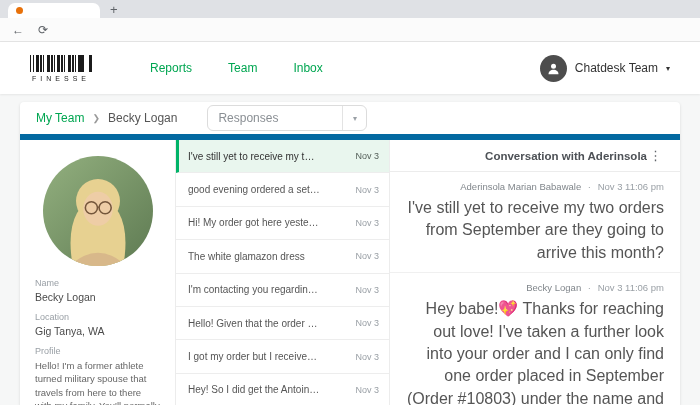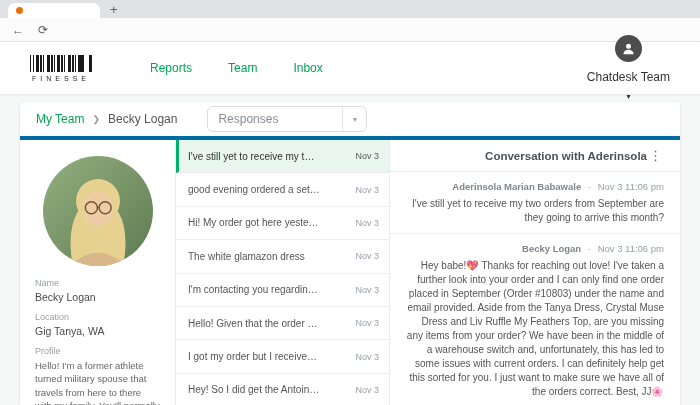--- a/index.html
+++ b/index.html
@@ -18,32 +18,32 @@
 
   
   .app-header { height:52px; background:#fff; display:flex; align-items:center;
                 padding:0 30px; box-shadow:0 1px 2px rgba(0,0,0,.07); position:relative; z-index:2; }
   .logo { display:flex; flex-direction:column; align-items:center; margin-right:58px; }
   .barcode { width:62px; height:17px;
     background:repeating-linear-gradient(90deg,#1b1b1b 0 1.5px,#fff 1.5px 3px,#1b1b1b 3px 4px,#fff 4px 6.5px,#1b1b1b 6.5px 9.5px,#fff 9.5px 10.5px); }
   .logo-text { font-size:7px; letter-spacing:4px; color:#222; margin-top:3px; }
   .nav { display:flex; gap:36px;text-align:center; }
   .nav-link { color:#00a651; font-size:12px; cursor:pointer; }
-  .account { margin-left:auto; display:flex; align-items:center; gap:8px; cursor:pointer;flex-direction:column; }
+  .account { margin-left:auto; display:flex; align-items:center; gap:8px; cursor:pointer; }
   .avatar { width:27px; height:27px; border-radius:50%; background:#4d4d4d;
             display:flex; align-items:center; justify-content:center; }
   .account-name { font-size:12px; color:#333; }
   .caret { font-size:8px; color:#333; }
 
   
   .content { height:311px; background:#f6f7f7; padding:8px 20px 0; }
   .card { background:#fff; height:100%; border-radius:4px 4px 0 0;
           box-shadow:0 1px 3px rgba(0,0,0,.13); display:flex; flex-direction:column; }
   .card-header { height:38px; flex:0 0 38px; display:flex; align-items:center;
-                 padding:0 16px; border-bottom:4px solid #0369a1; }
+                 padding:0 16px; border-bottom:6px solid #0369a1; }
   .bc-parent { color:#00a651; font-size:12px; cursor:pointer; }
   .bc-sep { color:#999; font-size:9px; margin:0 8px; }
   .bc-current { color:#555; font-size:12px; }
   .select { margin-left:30px; width:160px; height:26px; border:1px solid #dcdcdc; border-radius:6px;
             display:flex; align-items:center; font-size:12px; color:#8a8f94; cursor:pointer; background:#fff; }
   .select-label { flex:1; padding-left:10px; }
   .select-caret { width:24px; align-self:stretch; border-left:1px solid #e3e3e3;
                   display:flex; align-items:center; justify-content:center; color:#9aa0a6; font-size:8px; }
 
   .columns { flex:1; display:flex; min-height:0; }
@@ -70,23 +70,23 @@
 
   
   .col-convo { flex:1; display:flex; flex-direction:column; overflow:hidden;text-align:right; }
   .convo-header { flex:0 0 32px; display:flex; align-items:center; padding:0 16px;
                   border-bottom:1px solid #ececec; }
   .convo-title { flex:1; font-size:11.5px; font-weight:bold; color:#4d5156; }
   .kebab { color:#5f6368; font-size:13px; cursor:pointer; padding:0 2px; }
   .entry { padding:9px 16px 8px; }
   .entry + .entry { border-top:1px solid #f0f0f0; }
   .entry-meta { font-size:9.5px; color:#9aa0a6; margin-bottom:5px; }
-  .entry-sender { color:#80868b; font-weight:bold; }
+  .entry-sender { color:#80868b; font-weight:normal; }
   .entry-dot { margin:0 4px; }
-  .entry-body { font-size:10px; color:#555; line-height:1.4; }
+  .entry-body { font-size:16px; color:#555; line-height:1.4; }
 </style>
 </head>
 <body>
 
 <div>
   <div class="tabstrip">
     <div class="tab">
       <span class="tab-favicon"></span>
     </div>
     <span class="newtab">+</span>

